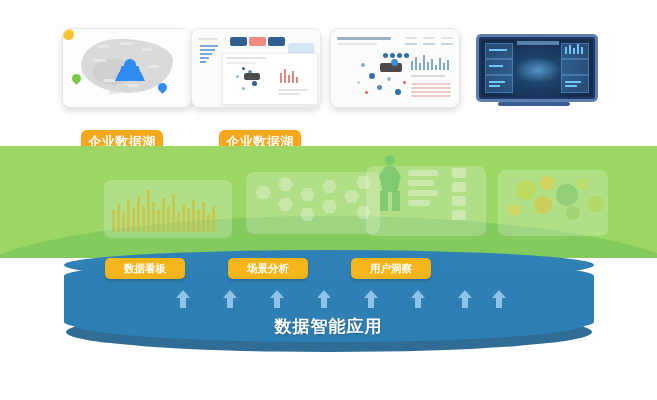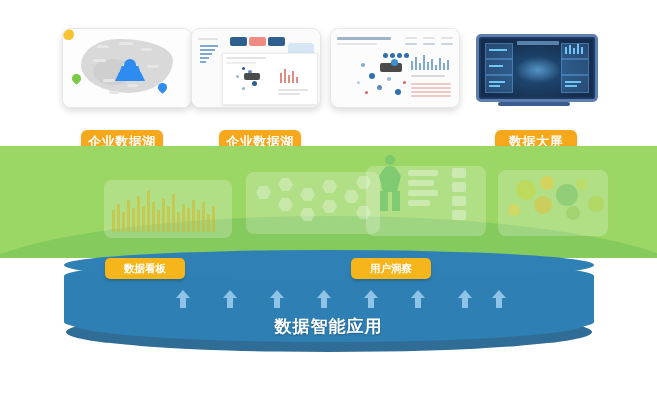--- a/index.html
+++ b/index.html
@@ -225,21 +225,20 @@
         <div class="mbar" style="left:8px;top:46px;width:11px;height:2px"></div>
         <div class="mbar" style="left:84px;top:42px;width:16px;height:2px"></div>
         <div class="mbar" style="left:84px;top:46px;width:12px;height:2px"></div>
         <div style="position:absolute;left:36px;top:2px;width:42px;height:4px;background:rgba(150,210,255,.5)"></div>
       </div>
     </div>
   </div>
 
   <div class="obtn" id="ob1">企业数据湖</div>
   <div class="obtn" id="ob2">企业数据湖</div>
-  <div class="obtn" id="ob4">数据大屏</div>
 
   <div id="greenband">
     <div class="ghill"></div>
 
     <div class="gcard" style="left:104px;top:34px;width:128px;height:58px"></div>
     <div class="gbar" style="left:112px;top:64px;width:3px;height:22px"></div>
     <div class="gbar" style="left:117px;top:58px;width:3px;height:28px"></div>
     <div class="gbar" style="left:122px;top:66px;width:3px;height:20px"></div>
     <div class="gbar" style="left:127px;top:54px;width:3px;height:32px"></div>
     <div class="gbar" style="left:132px;top:62px;width:3px;height:24px"></div>
@@ -305,20 +304,21 @@
 
   <div id="cyl">
     <div id="cylRing"></div>
     <div id="cylShadowEll"></div>
     <div id="cylBody"></div>
     <div id="cylFaceEll"></div>
     <div id="cylTopEll"></div>
   </div>
 
   <div class="ybtn" id="yb1">数据看板</div>
+  <div class="ybtn" id="yb2">场景分析</div>
   <div class="ybtn" id="yb3">用户洞察</div>
 
   <div class="arrow" style="left:176px">
       <div class="sh"></div>
       <div class="hd"></div>
     </div>
   <div class="arrow" style="left:223px">
       <div class="sh"></div>
       <div class="hd"></div>
     </div>

